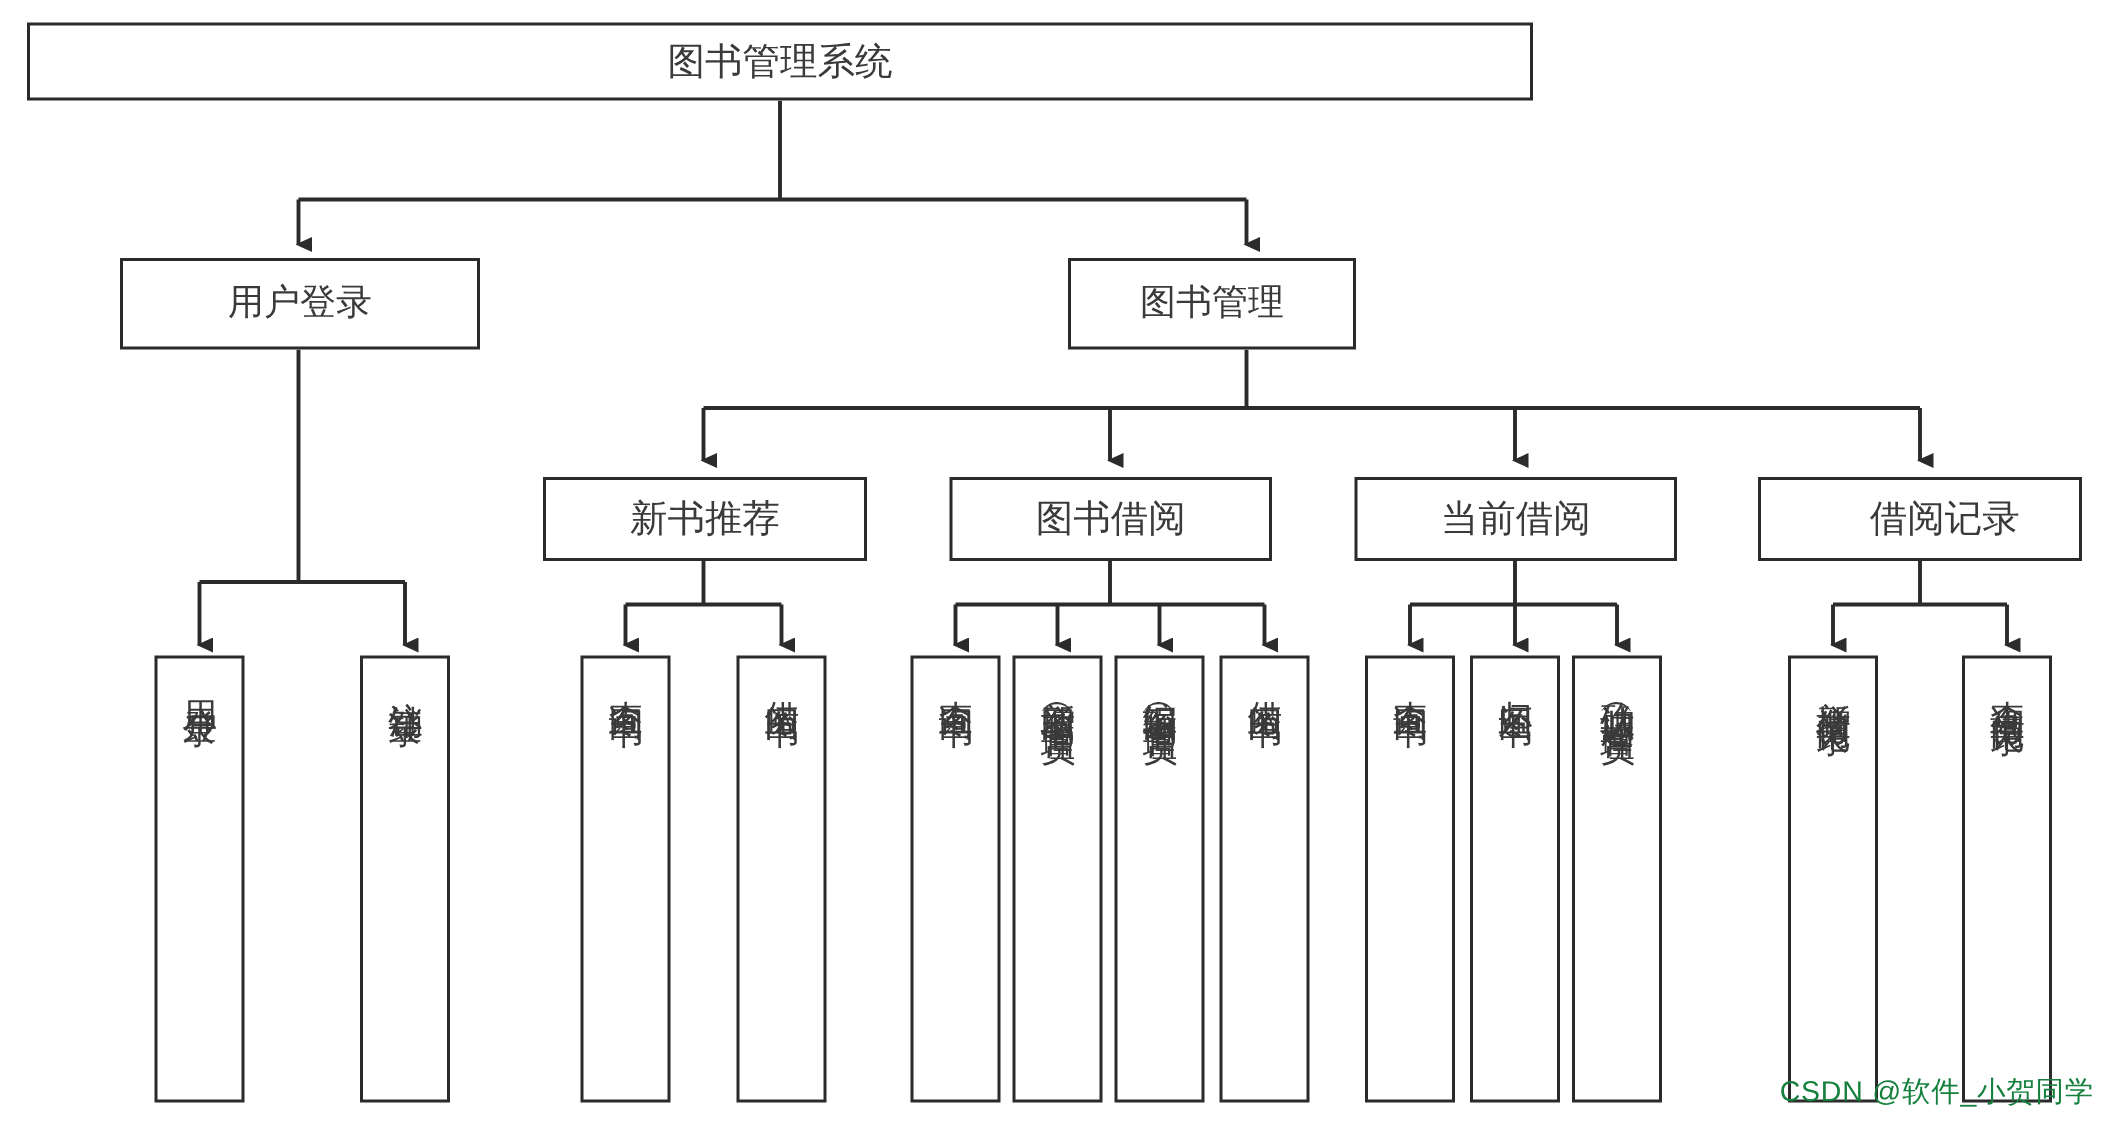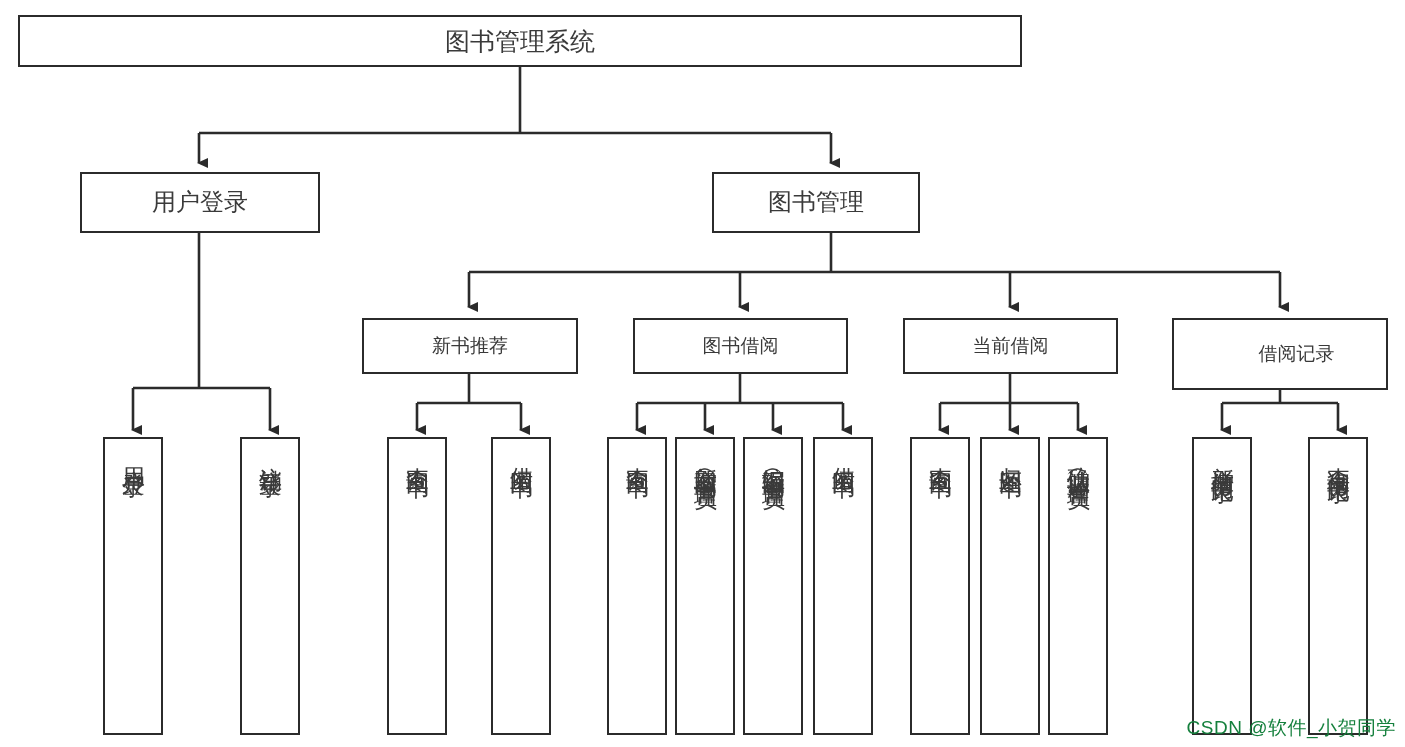--- a/index.html
+++ b/index.html
@@ -37,21 +37,21 @@
     color: #3a3a3a;
     line-height: 1.12;
   }
   .node.root {
     font-size: 25px;
   }
   .node.lvl2 {
     font-size: 24px;
   }
   .node.lvl3 {
-    font-size: 19px;
+    font-size: 25px;
   }
   .node.leaf {
     font-size: 23px;
     align-items: flex-start;
     padding-top: 10px;
   }
   .vtext {
     writing-mode: vertical-rl;
     text-orientation: upright;
     letter-spacing: 3px;
@@ -124,34 +124,34 @@
     </g>
   </svg>
 
   <div class="node root" style="left:18px; top:15px; width:1004px; height:52px;">
     <span>图书管理系统</span>
   </div>
 
   <div class="node lvl2" style="left:80px; top:172px; width:240px; height:61px;">
     <span>用户登录</span>
   </div>
-  <div class="node lvl2" style="left:712px; top:172px; width:208px; height:61px;">
+  <div class="node lvl2" style="left:712px; top:172px; width:192px; height:61px;">
     <span>图书管理</span>
   </div>
 
   <div class="node lvl3" style="left:362px; top:318px; width:216px; height:56px;">
     <span>新书推荐</span>
   </div>
   <div class="node lvl3" style="left:903px; top:318px; width:215px; height:56px;">
     <span>当前借阅</span>
   </div>
   <div class="node lvl3" style="left:633px; top:318px; width:215px; height:56px;">
     <span>图书借阅</span>
   </div>
-  <div class="node lvl3" style="left:1172px; top:318px; width:216px; height:72px;padding-left:33px;">
+  <div class="node lvl3" style="left:1172px; top:318px; width:216px; height:56px;padding-left:33px;">
     <span>借阅记录</span>
   </div>
 
   <div class="node leaf" style="left:103px; top:437px; width:60px; height:298px;">
     <span class="vtext">用户登录</span>
   </div>
   <div class="node leaf" style="left:240px; top:437px; width:60px; height:298px;">
     <span class="vtext">注销登录</span>
   </div>
 

